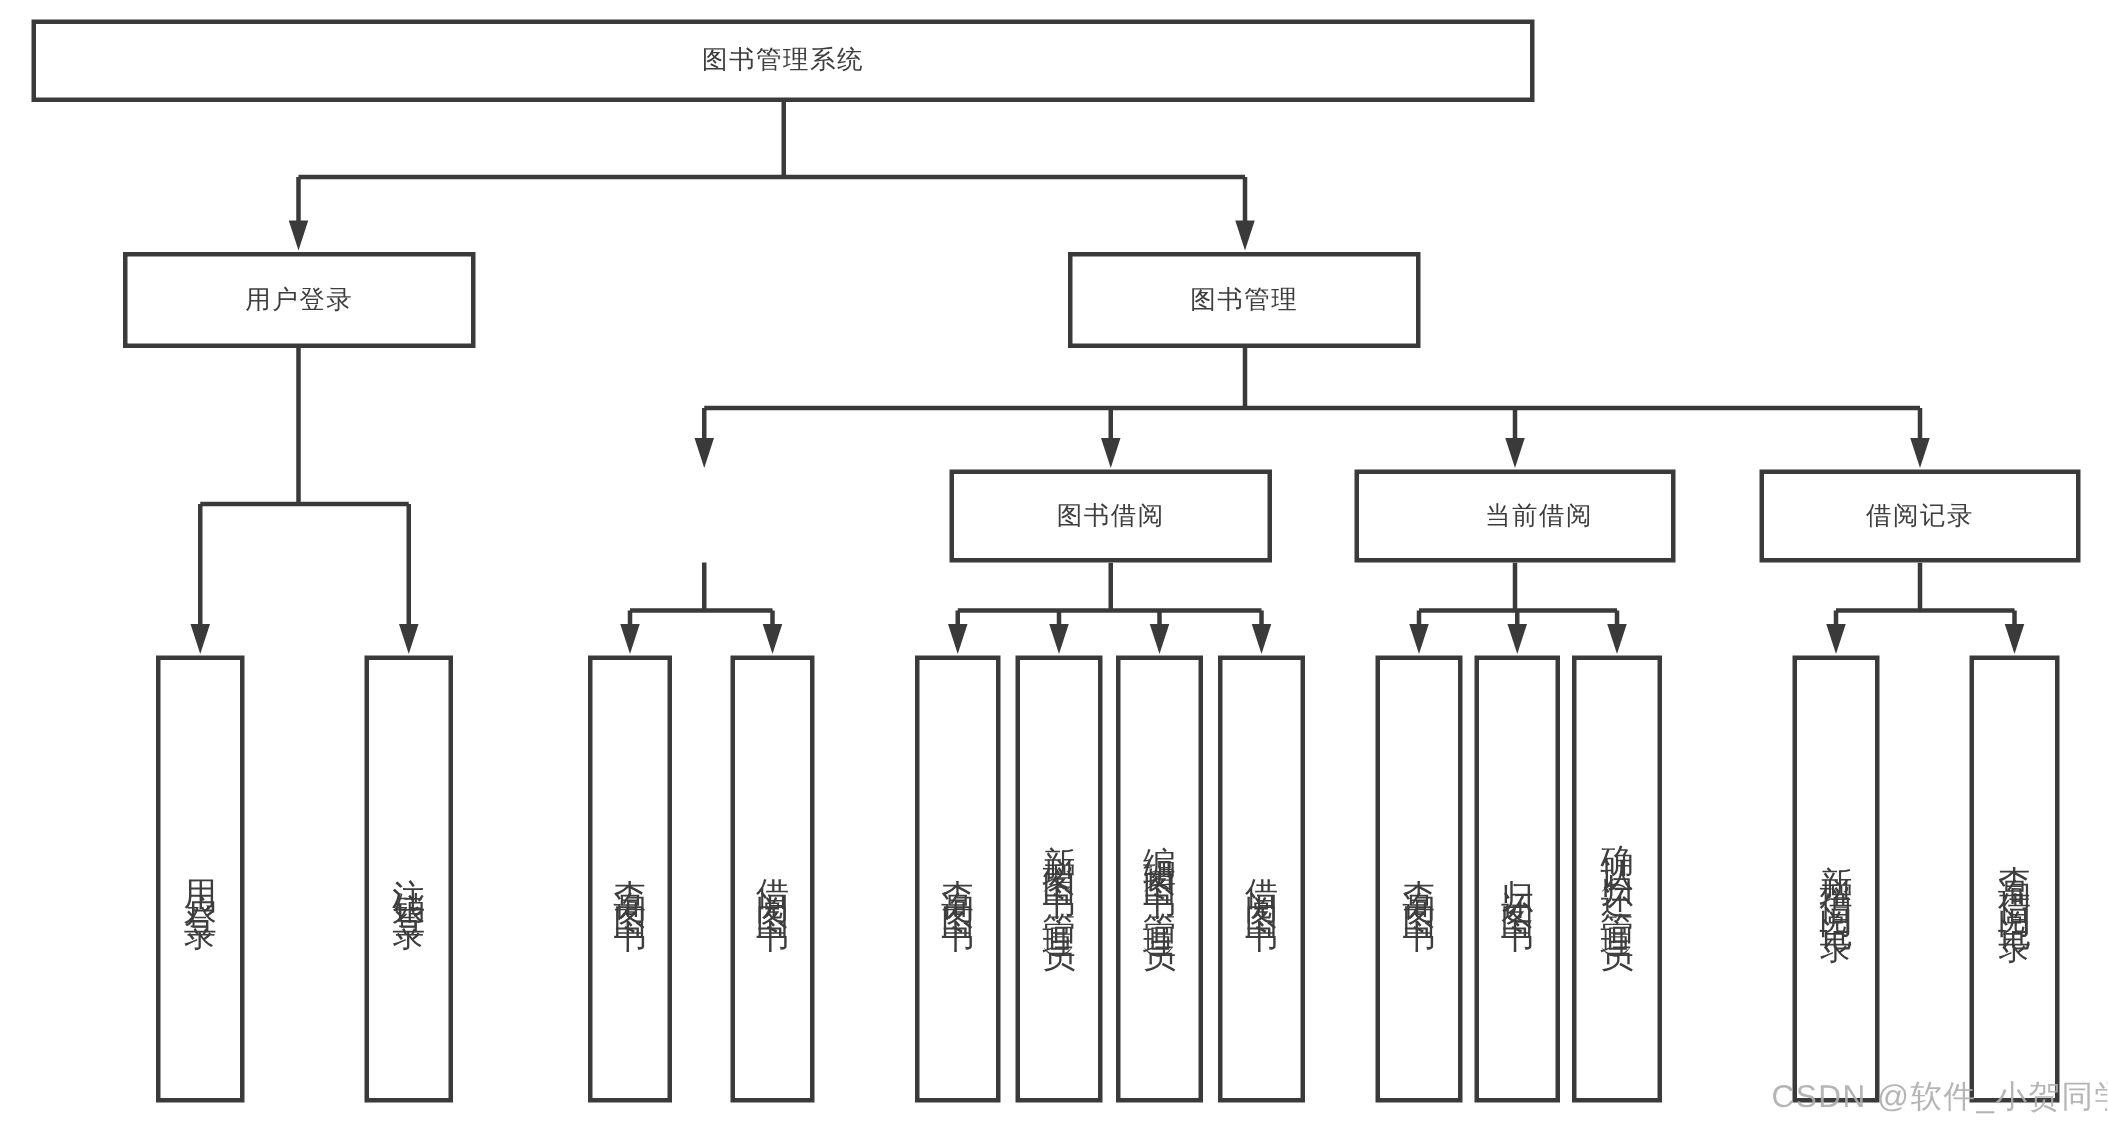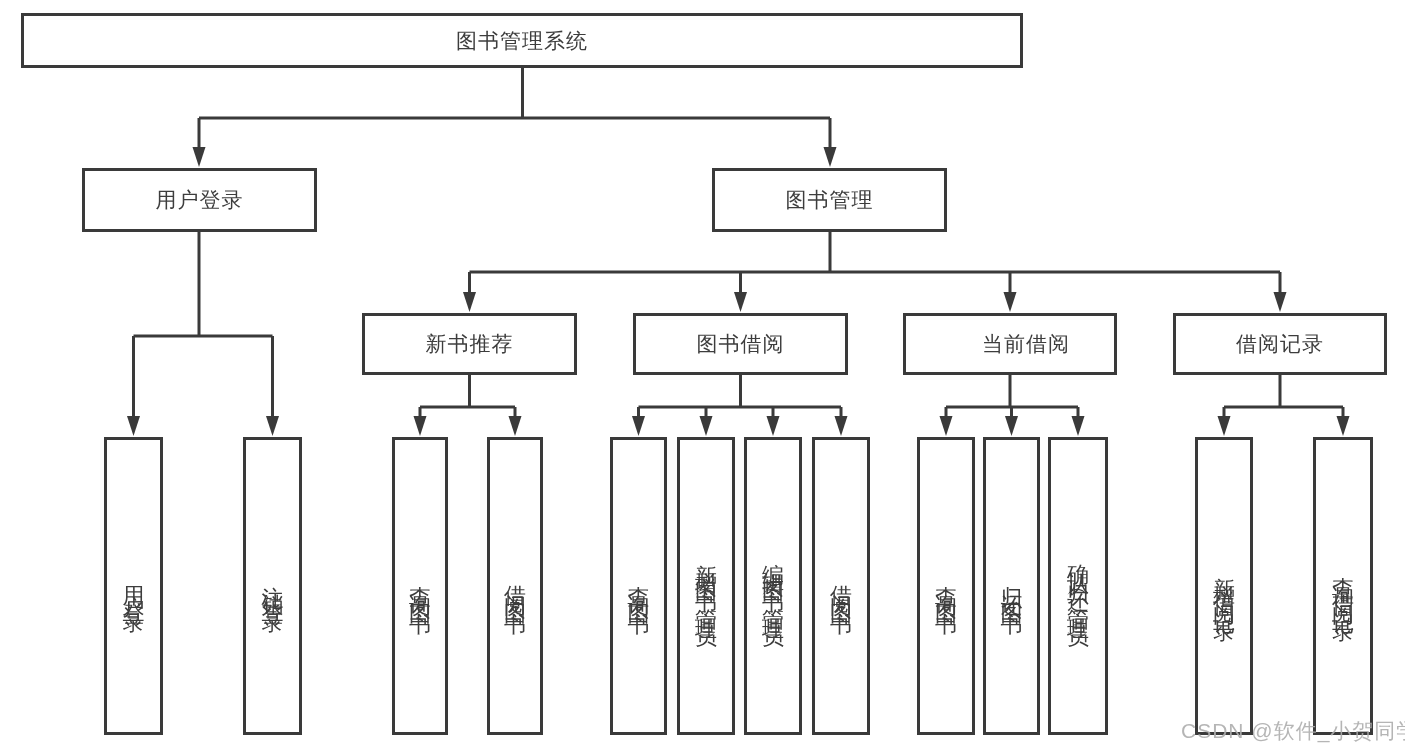--- a/index.html
+++ b/index.html
@@ -22,21 +22,21 @@
   }
 
   .node {
     position: absolute;
     display: flex;
     align-items: center;
     justify-content: center;
     border: 3px solid #3a3a3a;
     background: #ffffff;
     color: #3d3d3d;
-    font-size: 21px;
+    font-size: 17px;
     letter-spacing: 1px;
     text-align: center;
     line-height: 1.2;
     z-index: 1;
   }
 
   
   .node.v {
     writing-mode: vertical-rl;
     font-size: 22px;
@@ -92,21 +92,20 @@
     <use href="#ah" x="1078" y="436"></use>
     <use href="#ah" x="1224" y="436"></use>
     <use href="#ah" x="1343" y="436"></use>
   </svg>
 
   <div class="node" style="left:21px; top:13px; width:1002px; height:55px;">图书管理系统</div>
 
   <div class="node" style="left:82px; top:168px; width:235px; height:64px;">用户登录</div>
   <div class="node" style="left:712px; top:168px; width:235px; height:64px;text-align:center;">图书管理</div>
 
-  <div class="node" style="left:362px; top:313px; width:215px; height:62px;">新书推荐</div>
   <div class="node" style="left:633px; top:313px; width:215px; height:62px;">图书借阅</div>
   <div class="node" style="left:903px; top:313px; width:214px; height:62px;padding-left:32px;">当前借阅</div>
   <div class="node" style="left:1173px; top:313px; width:214px; height:62px;">借阅记录</div>
 
   <div class="node v" style="left:104px; top:437px; width:59px; height:298px;">用户登录</div>
   <div class="node v" style="left:243px; top:437px; width:59px; height:298px;">注销登录</div>
 
   <div class="node v" style="left:392px; top:437px; width:56px; height:298px;">查询图书</div>
   <div class="node v" style="left:487px; top:437px; width:56px; height:298px;">借阅图书</div>
 

